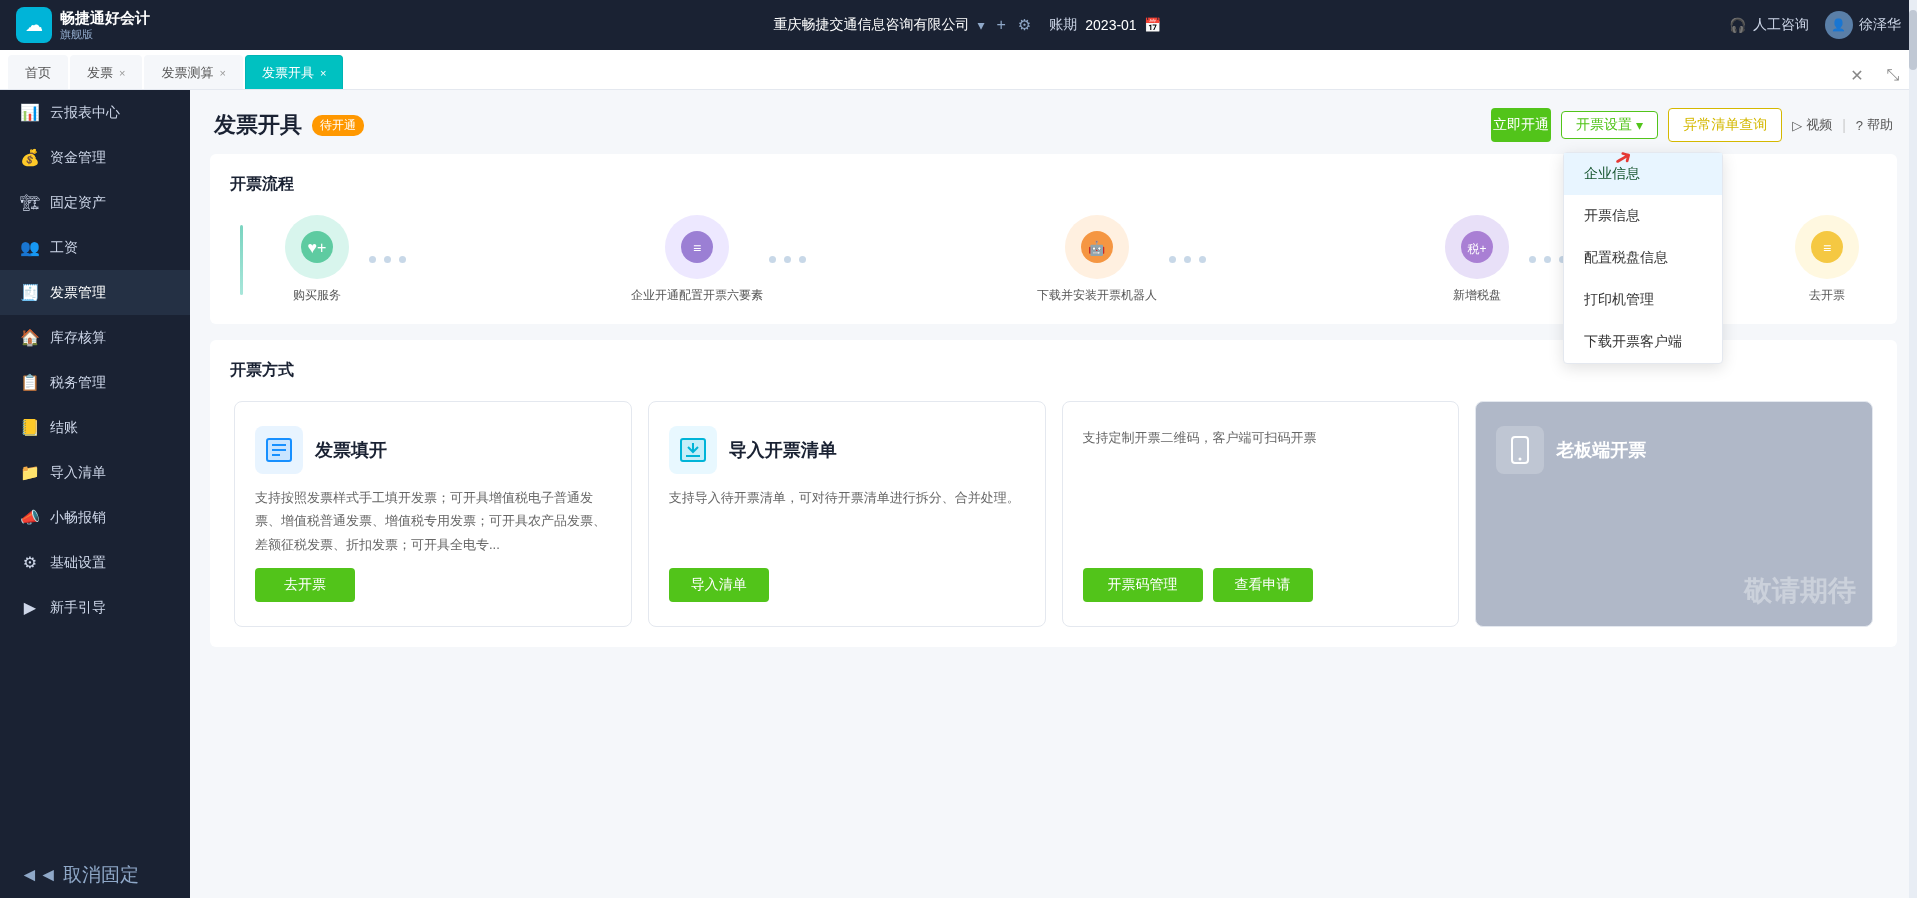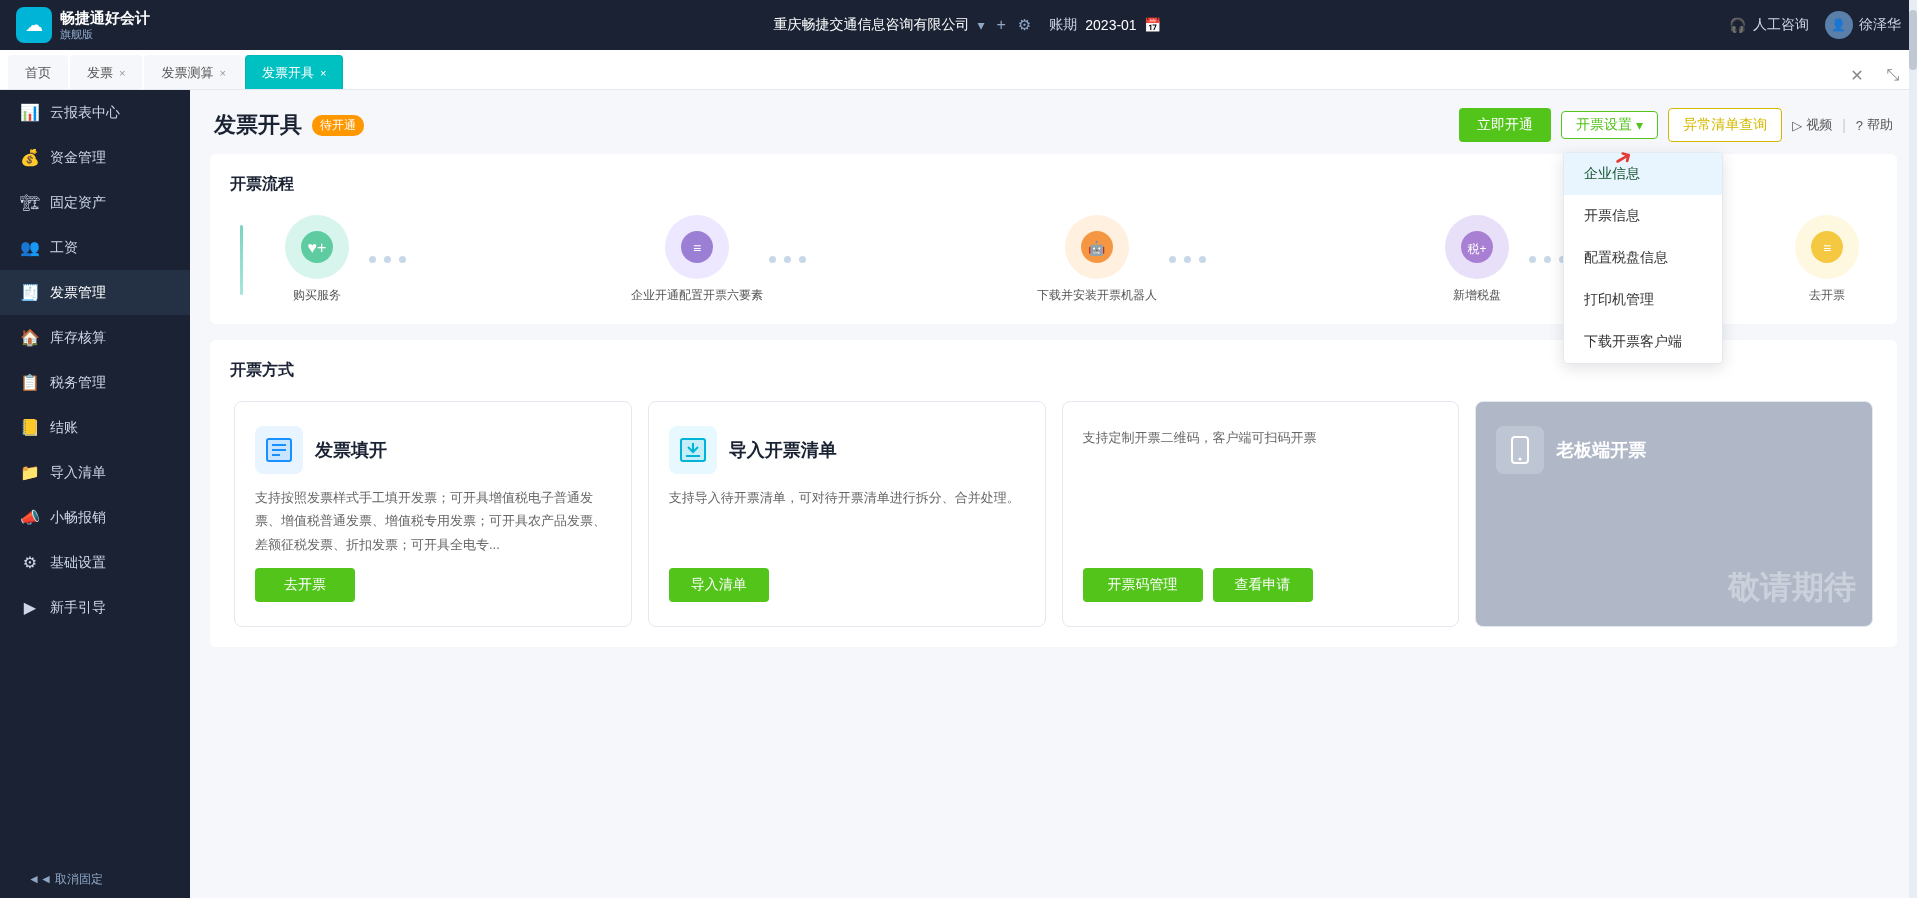--- a/index.html
+++ b/index.html
@@ -100,22 +100,22 @@
       padding: 13px 20px;
       cursor: pointer;
       font-size: 14px;
       color: #cdd6e8;
       transition: background 0.15s;
     }
     .sidebar-item.active { background: #243044; color: #fff; }
     .sidebar-item .icon { font-size: 16px; width: 20px; text-align: center; }
     .sidebar-scroll { overflow-y: auto; flex: 1; }
     .sidebar-bottom {
-      padding: 10px 28px;
-      font-size: 12px;
+      padding: 10px 20px;
+      font-size: 19px;
       color: #8fa8c8;
       cursor: pointer;
     }
 
     
     .content {
       flex: 1;
       background: #f5f7fa;
       overflow: auto;
       position: relative;
@@ -149,21 +149,21 @@
     .header-actions {
       display: flex;
       align-items: center;
       gap: 10px;
       position: relative;
     }
     .btn-green {
       background: #52c41a;
       color: #fff;
       border: none;
-      padding: 8px 18px;
+      padding: 8px 2px;
       border-radius: 4px;
       cursor: pointer;
       font-size: 14px;
     }
     .btn-outline-green {
       background: #fff;
       color: #52c41a;
       border: 1.5px solid #52c41a;
       padding: 4px 14px;
       border-radius: 4px;
@@ -607,21 +607,21 @@
         <div class="method-card gray-card" style="position:relative;background:#b0b8c8;">
           <div class="method-card-header">
             <div class="method-card-icon" style="background:rgba(255,255,255,0.2);">
               <svg width="30" height="30" viewBox="0 0 30 30">
                   <rect x="7" y="2" width="16" height="26" rx="3" fill="none" stroke="#fff" stroke-width="2"></rect>
                   <circle cx="15" cy="24" r="1.5" fill="#fff"></circle>
                 </svg>
             </div>
             <span class="method-card-title" style="color:#fff;">老板端开票</span>
           </div>
-          <div style="position:absolute;bottom:16px;right:16px;font-size:32px;color:rgba(255,255,255,0.35);font-weight:bold;text-align:center;">敬请期待</div>
+          <div style="position:absolute;bottom:16px;right:16px;font-size:28px;color:rgba(255,255,255,0.35);font-weight:bold;text-align:center;">敬请期待</div>
         </div>
 
       </div>
     </div>
 
   </div>
 
   <div class="scroll-bar-right">
     <div class="scroll-thumb"></div>
   </div>

